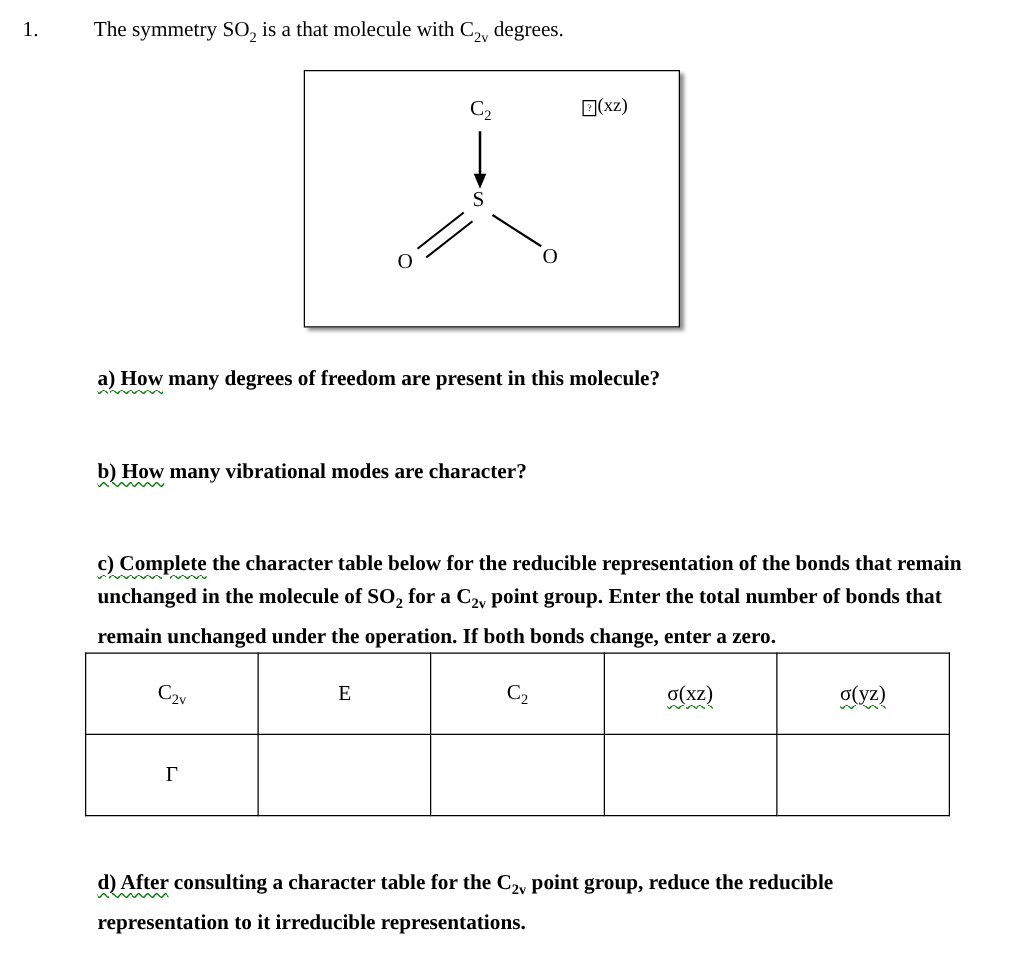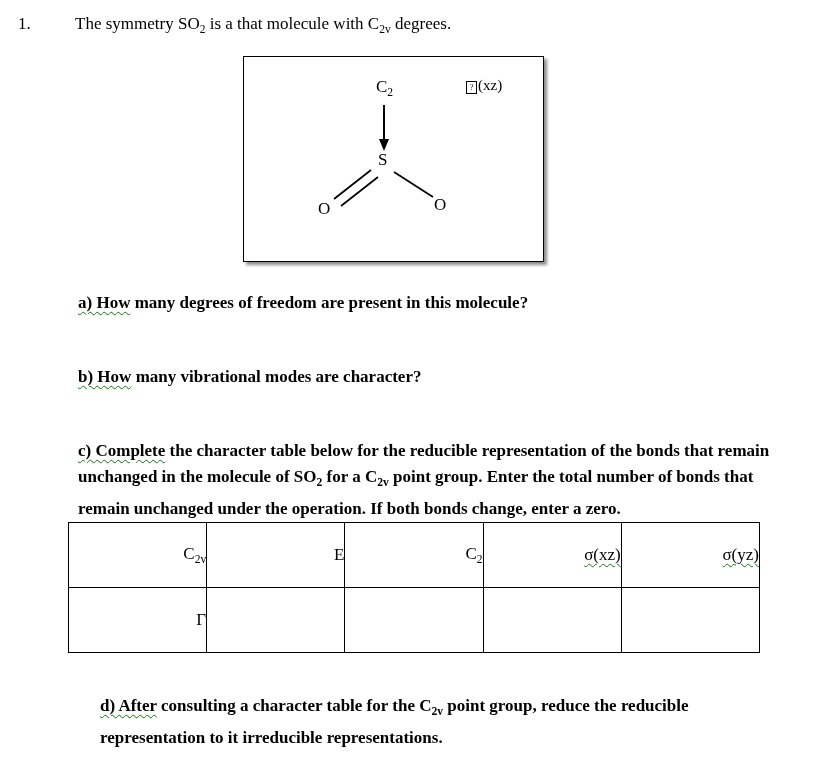--- a/index.html
+++ b/index.html
@@ -45,31 +45,31 @@
     vertical-align:baseline;
   }
   .s-label { left:134px; top:93px; }
   .o-left  { left:74px;  top:142px; }
   .o-right { left:190px; top:138px; }
 
   .para { position:absolute; left:78px; line-height:26px;font-weight:bold; }
   .para-a { top:290px; }
   .para-b { top:364px; }
   .para-c { top:438px; width:692px; }
-  .para-d { top:693px; width:664px;margin-left:22px; }
+  .para-d { top:693px; width:664px; }
 
   table.char-table {
     position:absolute; left:68px; top:522px;
     width:692px; height:130px;
     border-collapse:collapse;
   }
   table.char-table td {
     border:1px solid #000;
     width:20%; height:65px;
-    text-align:right; vertical-align:middle;
+    text-align:center; vertical-align:middle;
     font-size:17px;
   }
 </style>
 </head>
 <body>
 
 <div class="page">
 
   <div class="qnum">1.</div>
   <div class="intro"><span>The symmetry SO</span><sub>2</sub><span> is a that molecule with C</span><sub>2v</sub><span> degrees.</span></div>

